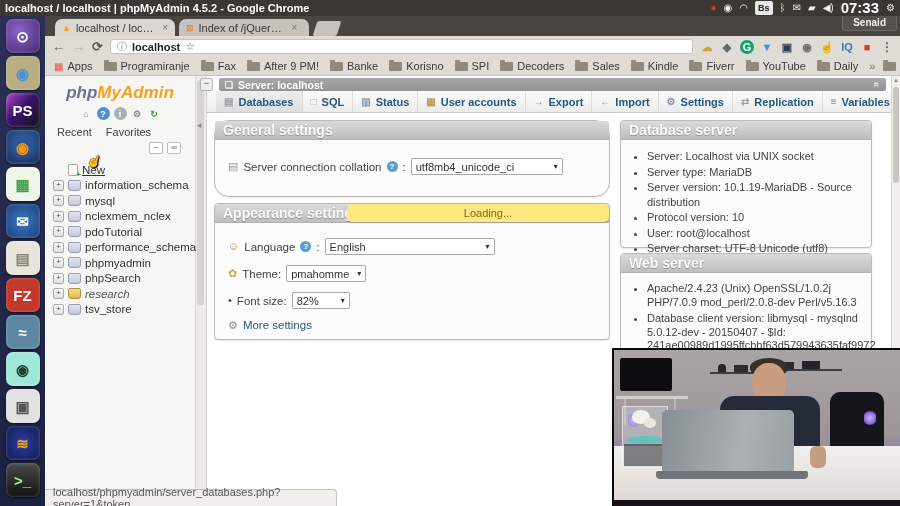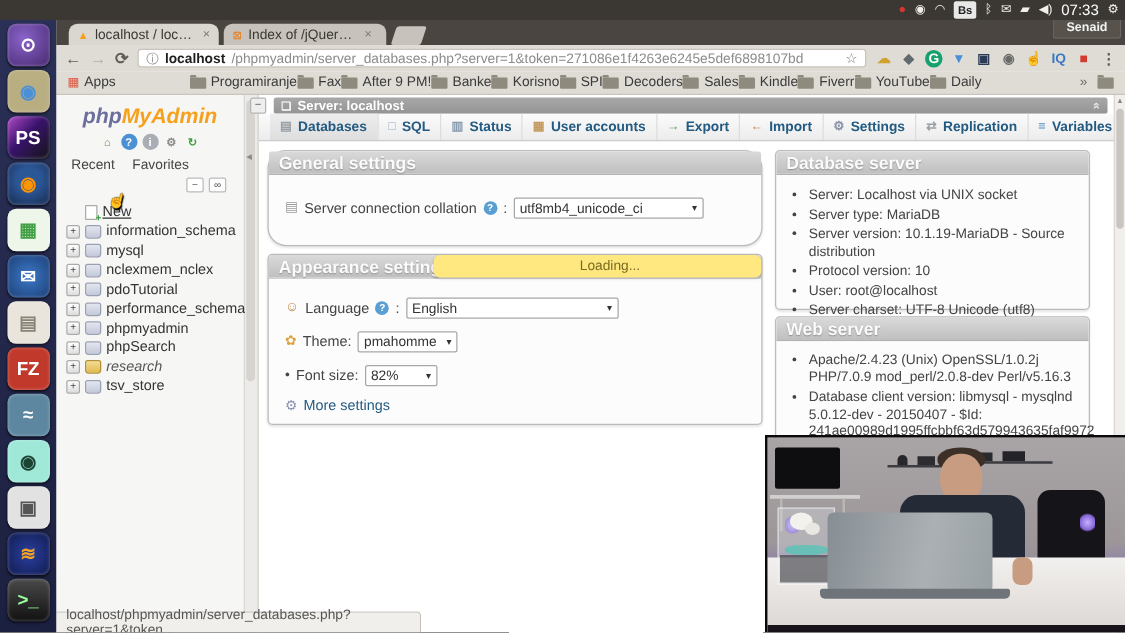--- a/index.html
+++ b/index.html
@@ -5,21 +5,21 @@
   html,body{margin:0;padding:0;background:#222;}
   #screen{position:relative;width:900px;height:506px;overflow:hidden;background:#fff;
     font-family:"Liberation Sans",sans-serif;-webkit-font-smoothing:antialiased;}
   
   .topbar{position:absolute;left:0;top:0;right:0;height:16px;background:#3b3833;color:#fff;
     display:flex;align-items:center;padding:0 5px;z-index:70;box-sizing:border-box;}
   .topbar .wtitle{font-size:11px;font-weight:bold;white-space:nowrap;}
   .tray{margin-left:auto;display:flex;align-items:center;gap:7px;}
   .ticon{font-size:10px;color:#f0f0f0;line-height:14px;}
   .ticon.badge{background:#e8e8e8;color:#222;font-weight:bold;font-size:9px;padding:0 3px;border-radius:2px;}
-  .ticon.clock{font-size:12px;font-weight:normal;}
+  .ticon.clock{font-size:15px;font-weight:bold;}
   .profile-badge{position:absolute;top:16px;right:3px;background:#57534c;border:1px solid #6d6962;border-top:none;
     color:#f2f2f2;font-size:10px;font-weight:bold;padding:1px 10px 2px;border-radius:0 0 3px 3px;z-index:69;}
   
   .tabstrip{position:absolute;left:45px;top:16px;right:0;height:20px;background:#4a4540;z-index:10;}
   .ctab{position:absolute;top:3px;height:17px;border-radius:7px 7px 0 0;display:flex;align-items:center;gap:5px;
     padding:0 7px;font-size:11px;color:#3a3833;box-sizing:border-box;}
   .ctab .fav{font-size:9px;}
   .ctab .lbl{max-width:86px;overflow:hidden;white-space:nowrap;text-overflow:ellipsis;}
   .ctab .cls{color:#7c7972;font-size:10px;margin-left:2px;}
   .ctab.active{background:#dad6d0;}
@@ -158,20 +158,21 @@
   .lap-base{left:42px;top:121px;width:152px;height:8px;background:#6e747a;border-radius:2px 2px 4px 4px;}
   .arm{left:196px;top:96px;width:16px;height:22px;background:#c79c80;border-radius:6px;}
   .floorband{left:0;top:150px;width:288px;height:8px;background:#18131a;}
 </style>
 </head>
 <body>
 
 <div id="screen">
 
   <div class="topbar">
+    <span class="wtitle">localhost / localhost | phpMyAdmin 4.5.2 - Google Chrome</span>
     <span class="tray">
 
     <span class="ticon" style="color: rgb(207, 59, 52);">●</span>
         <span class="ticon" style="color: rgb(240, 239, 236);">◉</span>
         <span class="ticon" style="color: rgb(240, 239, 236);">◠</span>
         <span class="ticon badge" style="color: rgb(34, 34, 34);">Bs</span>
         <span class="ticon" style="color: rgb(240, 239, 236);">ᛒ</span>
         <span class="ticon" style="color: rgb(240, 239, 236);">✉</span>
         <span class="ticon" style="color: rgb(240, 239, 236);">▰</span>
         <span class="ticon" style="color: rgb(240, 239, 236);">◀)</span>
@@ -195,21 +196,20 @@
     <div class="newtab"></div>
   </div>
 
   <div class="toolbar">
     <span class="navbtn">←</span>
     <span class="navbtn disabled">→</span>
     <span class="navbtn">⟳</span>
     <span class="omnibox">
       <span class="omni-info">ⓘ</span>
       <span class="omni-host">localhost</span>
-      <span class="omni-path">/phpmyadmin/server_databases.php?server=1&amp;token=271086e1f4263e6245e5def6898107bd</span>
       <span class="omni-star">☆</span>
     </span>
     <span class="extrow">
 
     <span class="ext" style="color: rgb(207, 162, 44); background: transparent;">☁</span>
         <span class="ext" style="color: rgb(95, 107, 109); background: transparent;">◆</span>
         <span class="ext" style="color: rgb(255, 255, 255); background: rgb(21, 160, 110);">G</span>
         <span class="ext" style="color: rgb(74, 144, 217); background: transparent;">▼</span>
         <span class="ext" style="color: rgb(43, 58, 85); background: transparent;">▣</span>
         <span class="ext" style="color: rgb(106, 106, 106); background: transparent;">◉</span>
@@ -218,21 +218,21 @@
         <span class="ext" style="color: rgb(210, 59, 47); background: transparent;">■</span>
       </span>
     <span class="menu-dots">⋮</span>
   </div>
 
   <div class="bookmarks">
     <span class="bm">
       <span class="grid-ico">▦</span>
       <span>Apps</span>
     </span>
-    <span style="display:flex;margin-left:48px;">
+    <span style="display:flex;gap:11px;">
 
         <span class="bm">
           <span class="fold"></span>
           <span>Programiranje</span>
         </span>
 
         <span class="bm">
           <span class="fold"></span>
           <span>Fax</span>
         </span>

